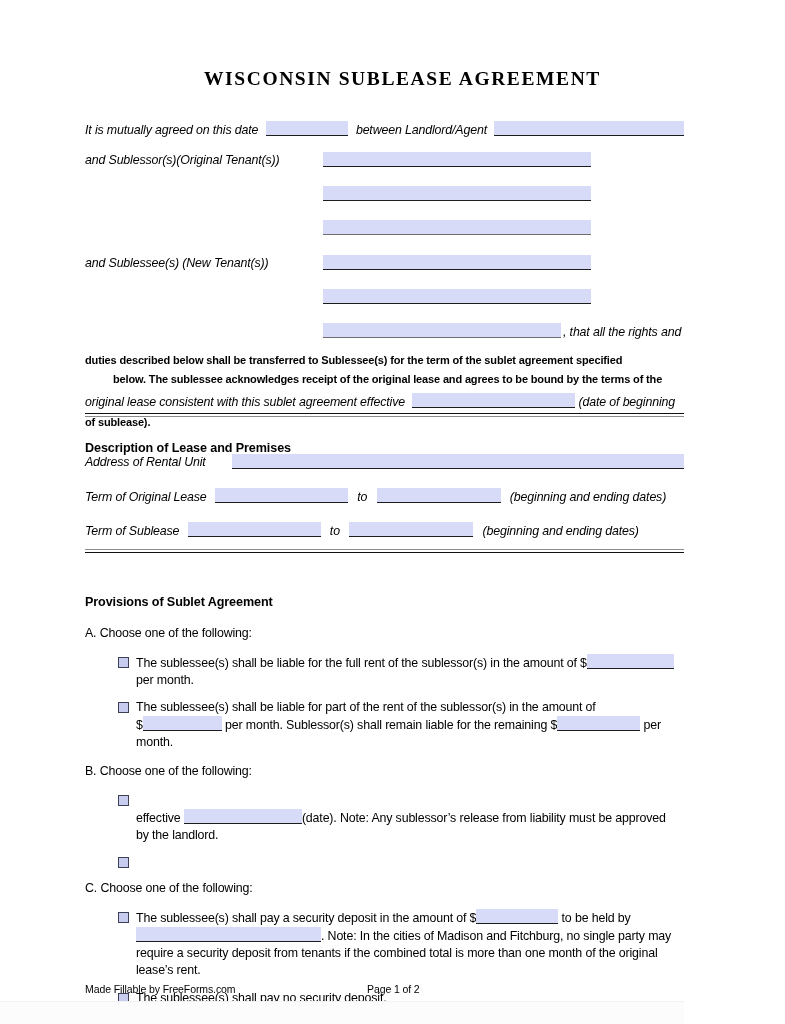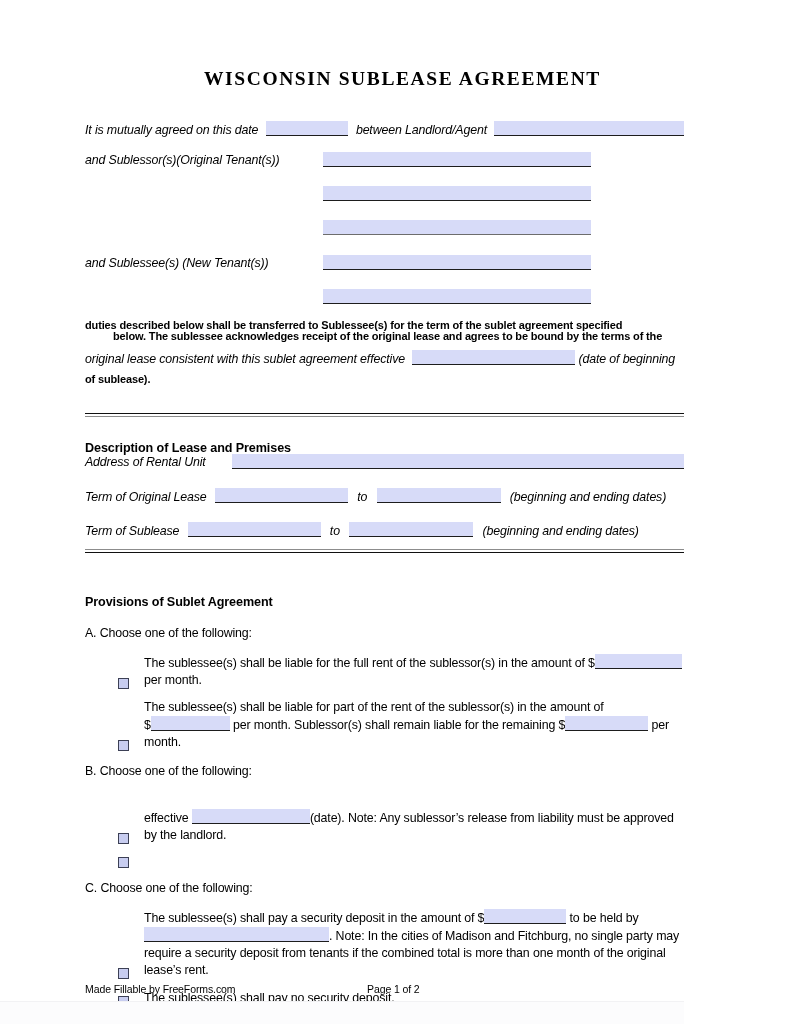--- a/index.html
+++ b/index.html
@@ -95,22 +95,22 @@
     letter-spacing: -0.1px;
   }
 
   
   .choice-label {
     font-size: 12.4px;
     letter-spacing: -0.15px;
   }
   .chk-item {
     display: flex;
-    align-items: flex-end;
-    gap: 15px;
+    align-items: flex-start;
+    gap: 7px;
   }
   .checkbox {
     flex: 0 0 auto;
     width: 9px;
     height: 9px;
     background: #c8cdf0;
     border: 1.4px solid #3c4055;
     box-sizing: content-box;
     margin-top: 3px;
   }
@@ -161,23 +161,27 @@
       <span class="field gray-rule" style="width:268px;position:absolute;left:238px;top:-1px;"></span>
     </div>
 
     <div class="row" style="margin-top:21px;">
       <span>and Sublessee(s) (New Tenant(s))</span>
       <span class="field" style="width:268px;position:absolute;left:238px;top:-1px;"></span>
     </div>
     <div class="row" style="margin-top:20px;height:14px;">
       <span class="field" style="width:268px;position:absolute;left:238px;top:-1px;"></span>
     </div>
+    <div class="row" style="margin-top:20px;height:15px;">
+      <span class="field gray-rule" style="width:238px;position:absolute;left:238px;top:-1px;"></span>
+      <span style="position:absolute;left:478px;top:1px;">, that all the rights and</span>
+    </div>
 
     <div class="body-text" style="margin-top:16px;">duties described below shall be transferred to Sublessee(s) for the term of the sublet agreement specified</div>
-    <div class="body-text" style="padding-left:28px;">below. The sublessee acknowledges receipt of the original lease and agrees to be bound by the terms of the</div>
+    <div class="body-text" style="margin-top:8px;padding-left:28px;">below. The sublessee acknowledges receipt of the original lease and agrees to be bound by the terms of the</div>
 
     <div class="row" style="margin-top:8px;">
       <span>original lease consistent with this sublet agreement effective</span>
       <span class="field" style="width:163px;margin-left:4px;"></span>
       <span>(date of beginning</span>
     </div>
     <div class="body-text" style="margin-top:8px;">of sublease).</div>
   </div>
 
   <div class="content" style="top:413px;">

